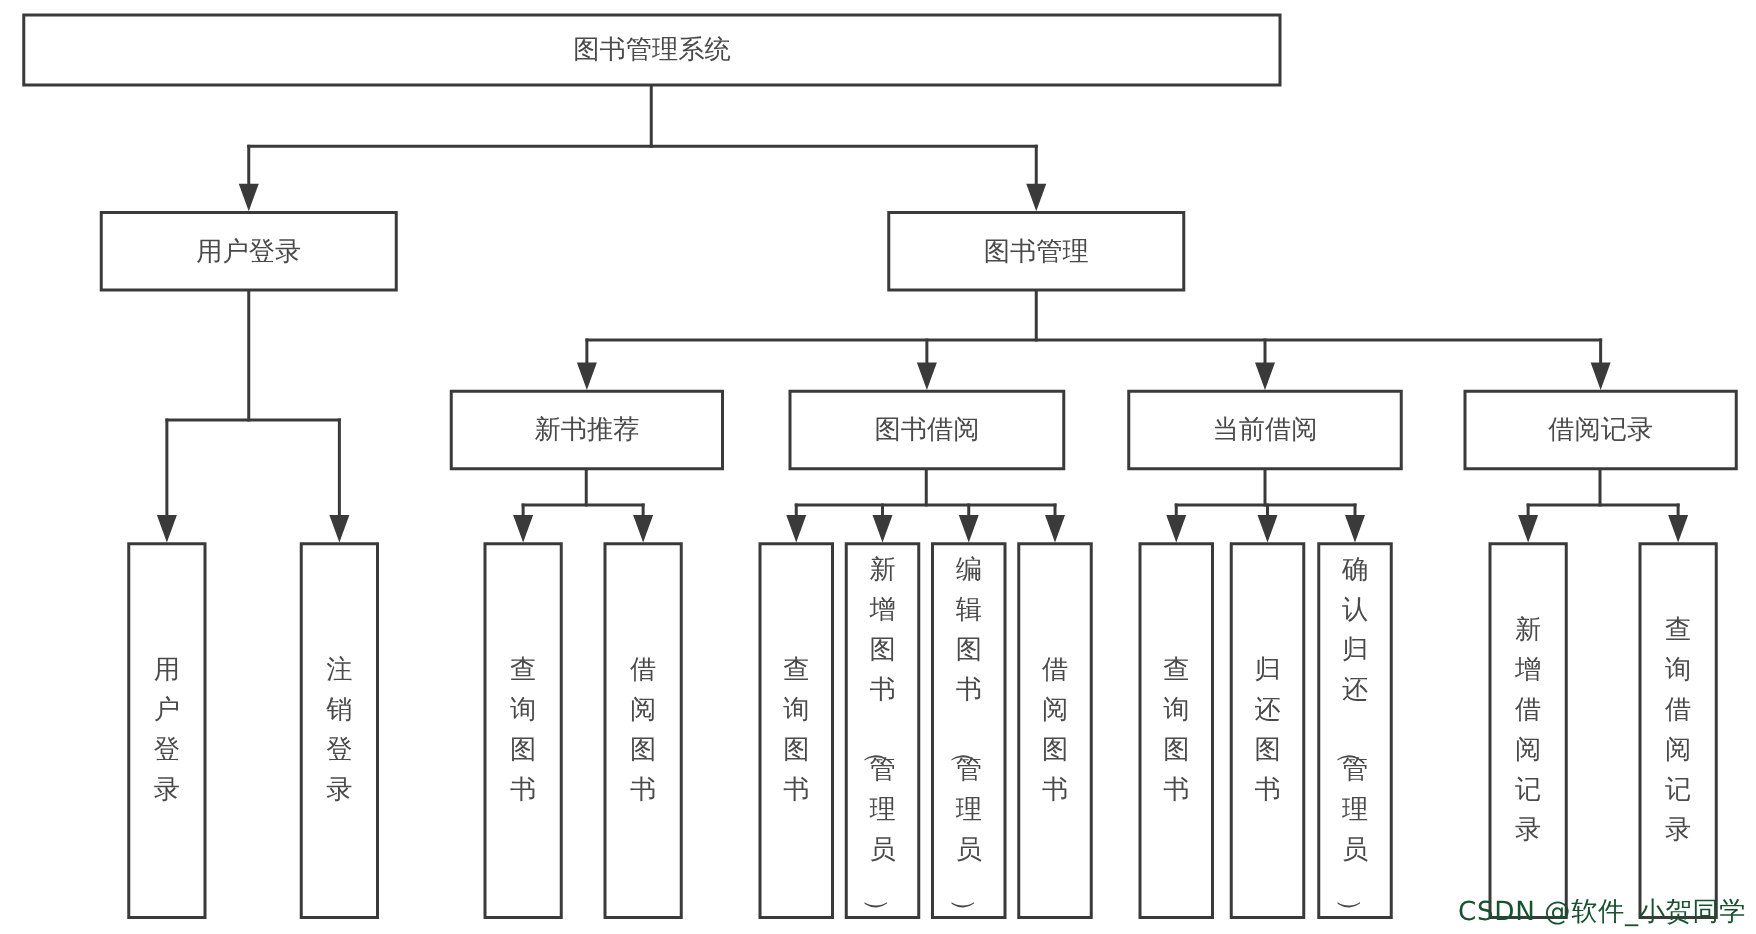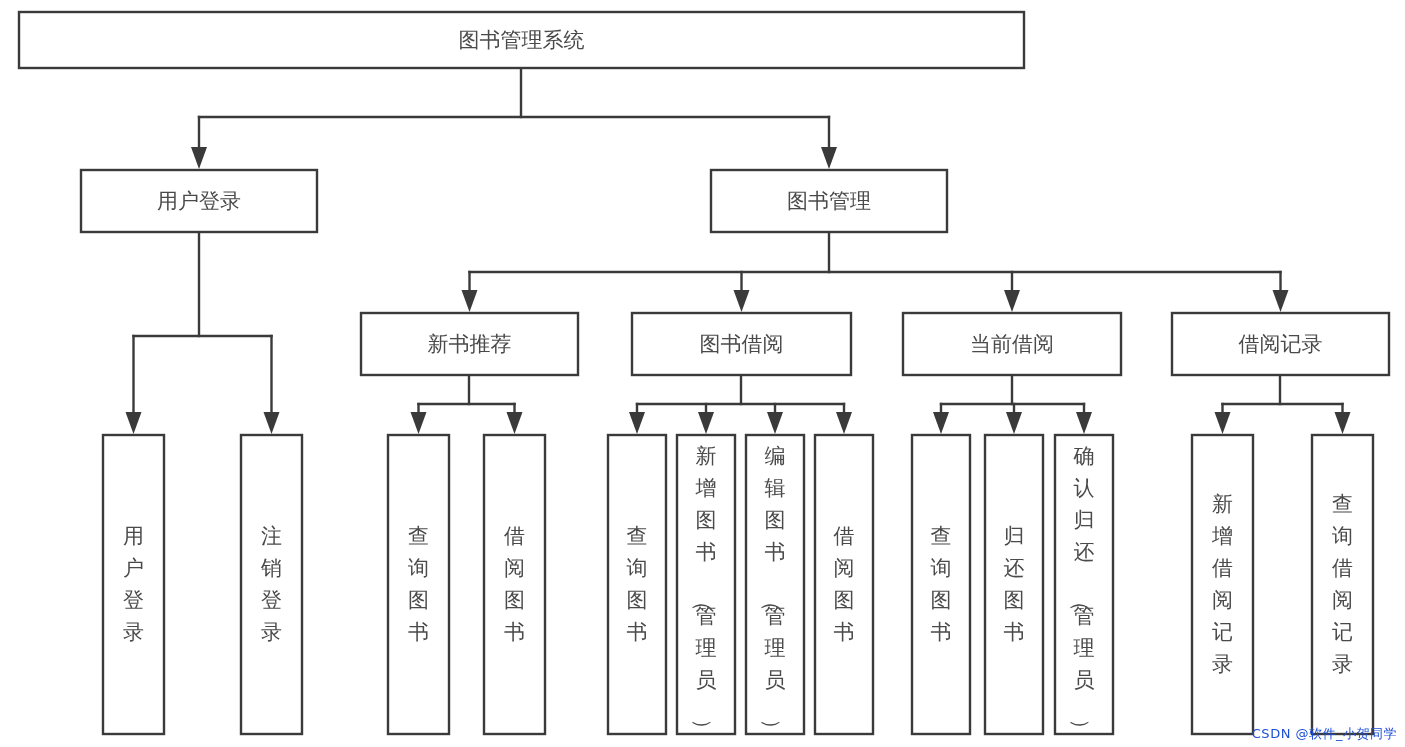--- a/index.html
+++ b/index.html
@@ -54,22 +54,22 @@
     fill: #4a4a4a;
     font-family: "DejaVu Sans", "Liberation Sans", sans-serif;
     font-size: 21px;
     text-anchor: middle;
   }
   .watermark {
     position: absolute;
     right: 8px;
     bottom: 4px;
     font-family: "DejaVu Sans", "Liberation Sans", sans-serif;
-    font-size: 13px;
-    color: #1d4ed8;
+    font-size: 21px;
+    color: #14532d;
     letter-spacing: 0.5px;
     white-space: nowrap;
     user-select: none;
   }
 </style>
 </head>
 <body>
 
 <div id="diagram-root">
   <svg class="flow" viewBox="0 0 1405 747">

